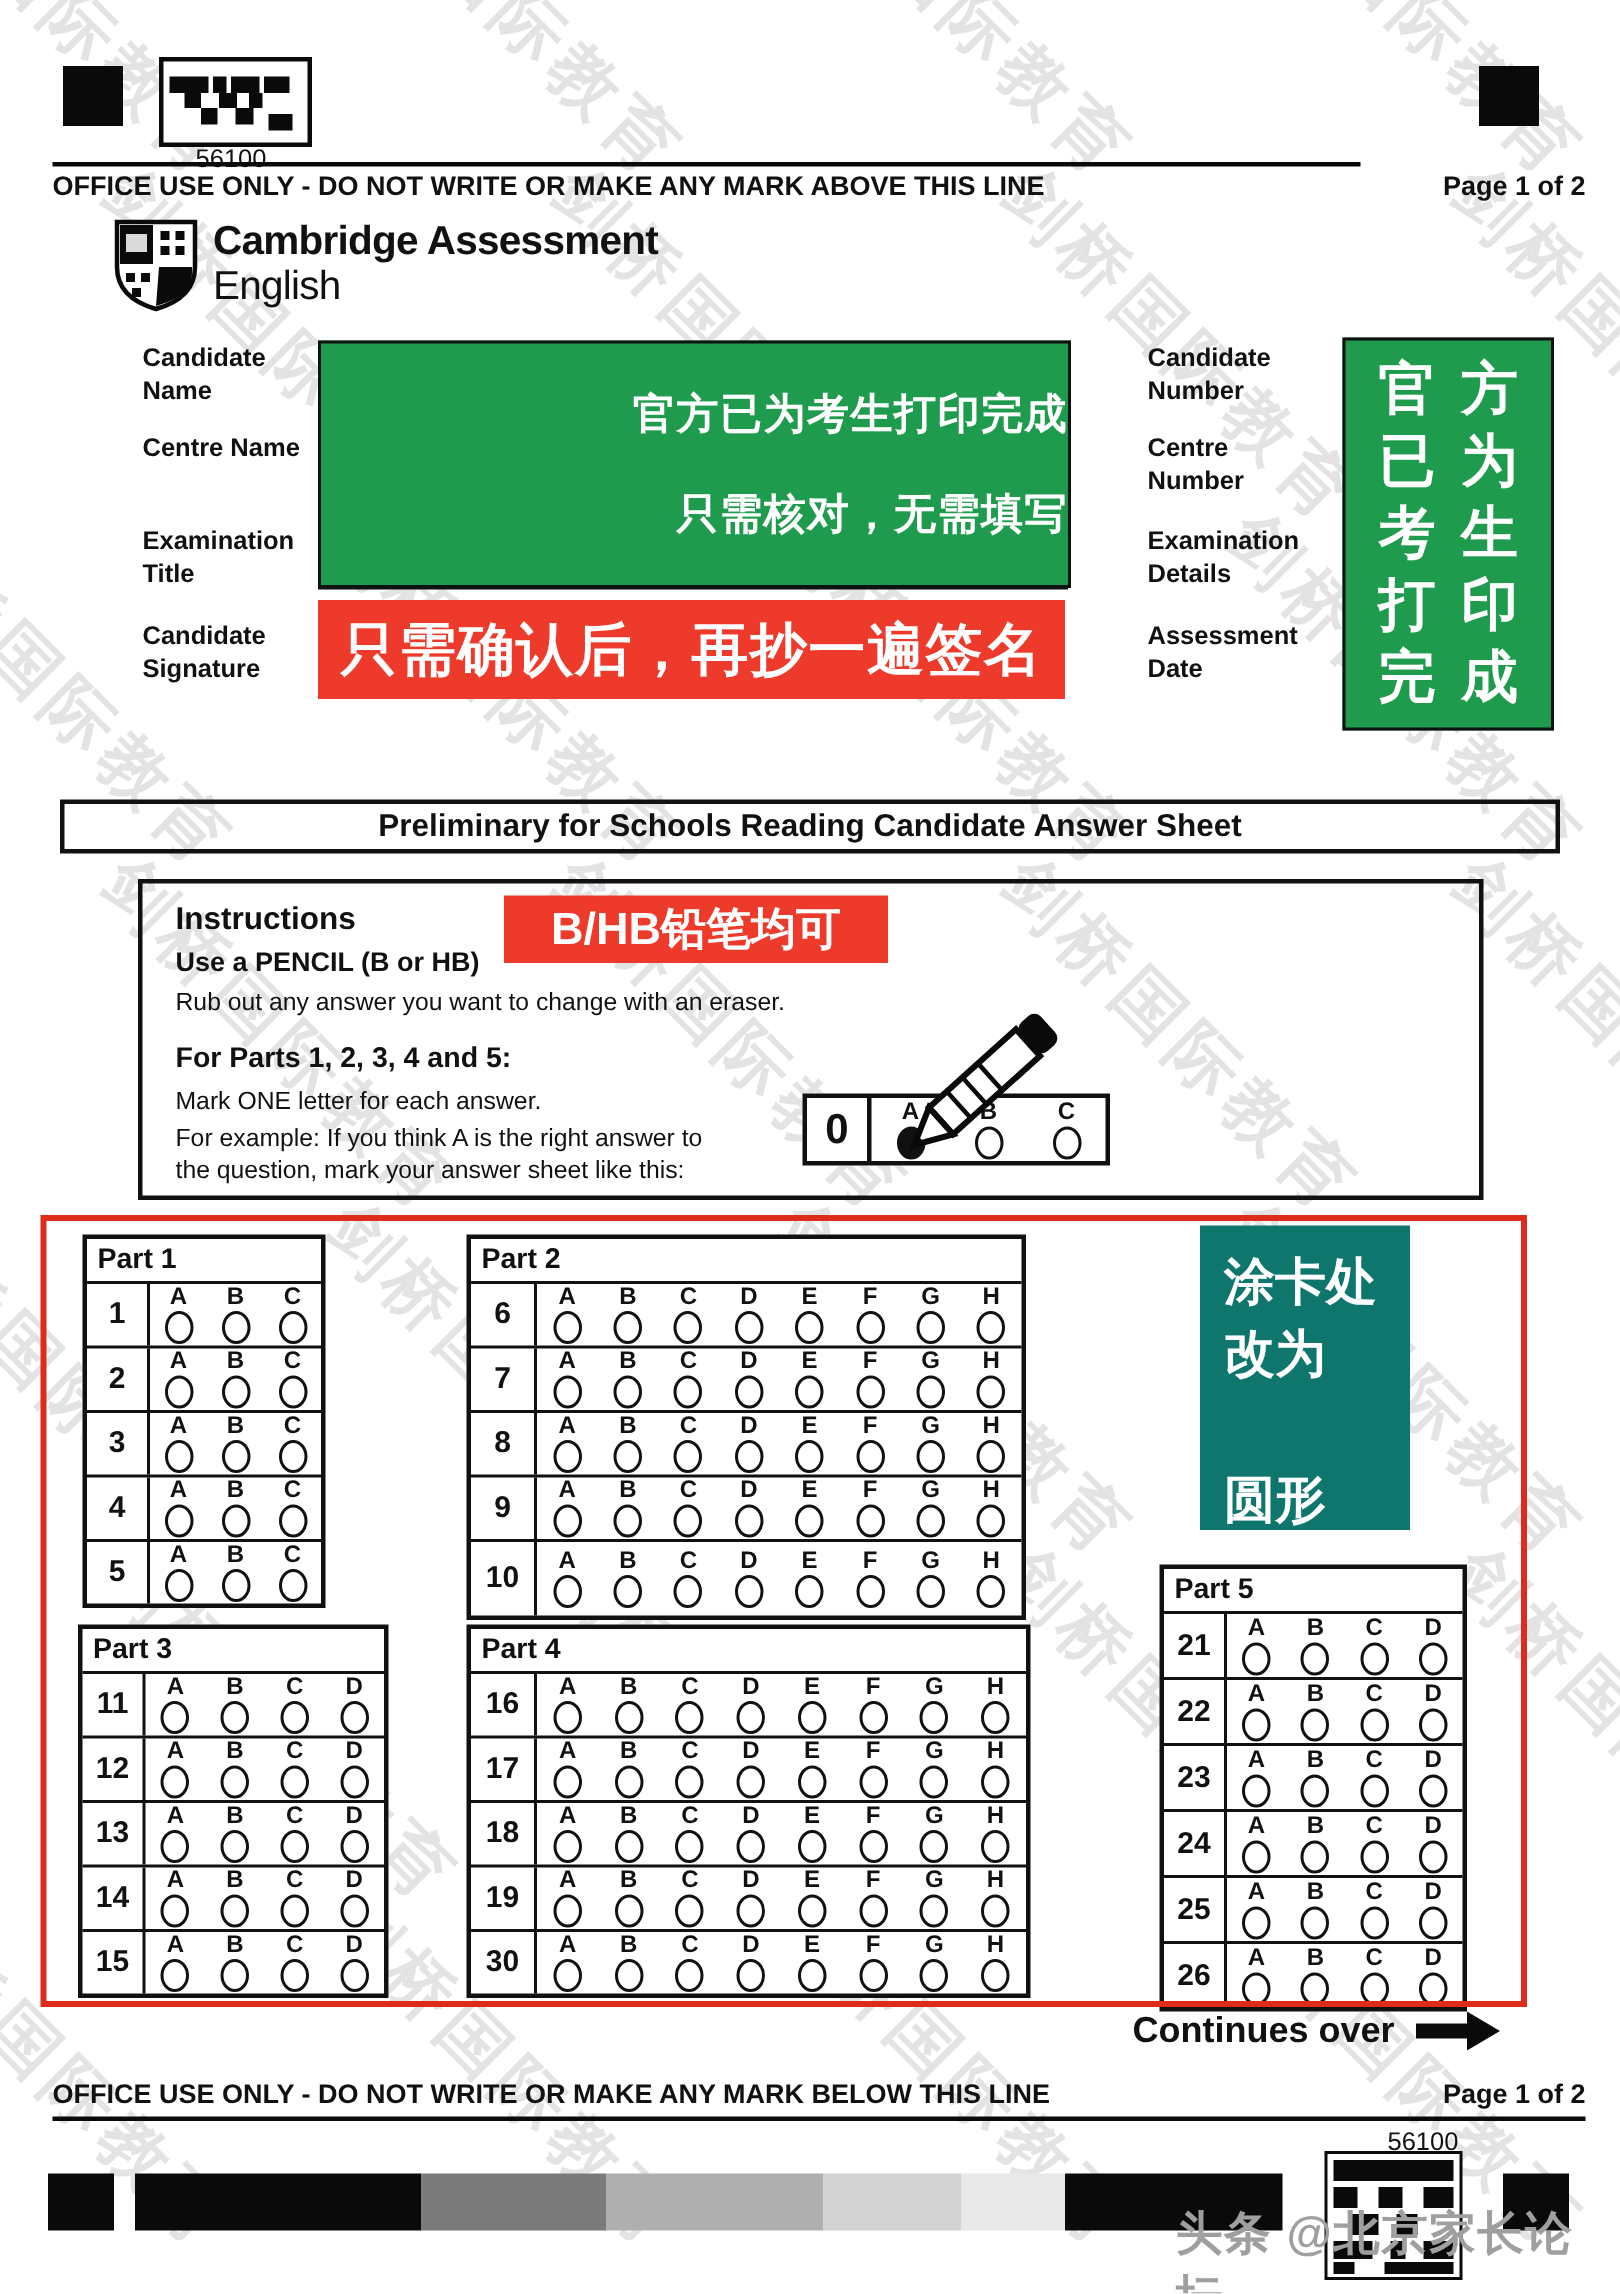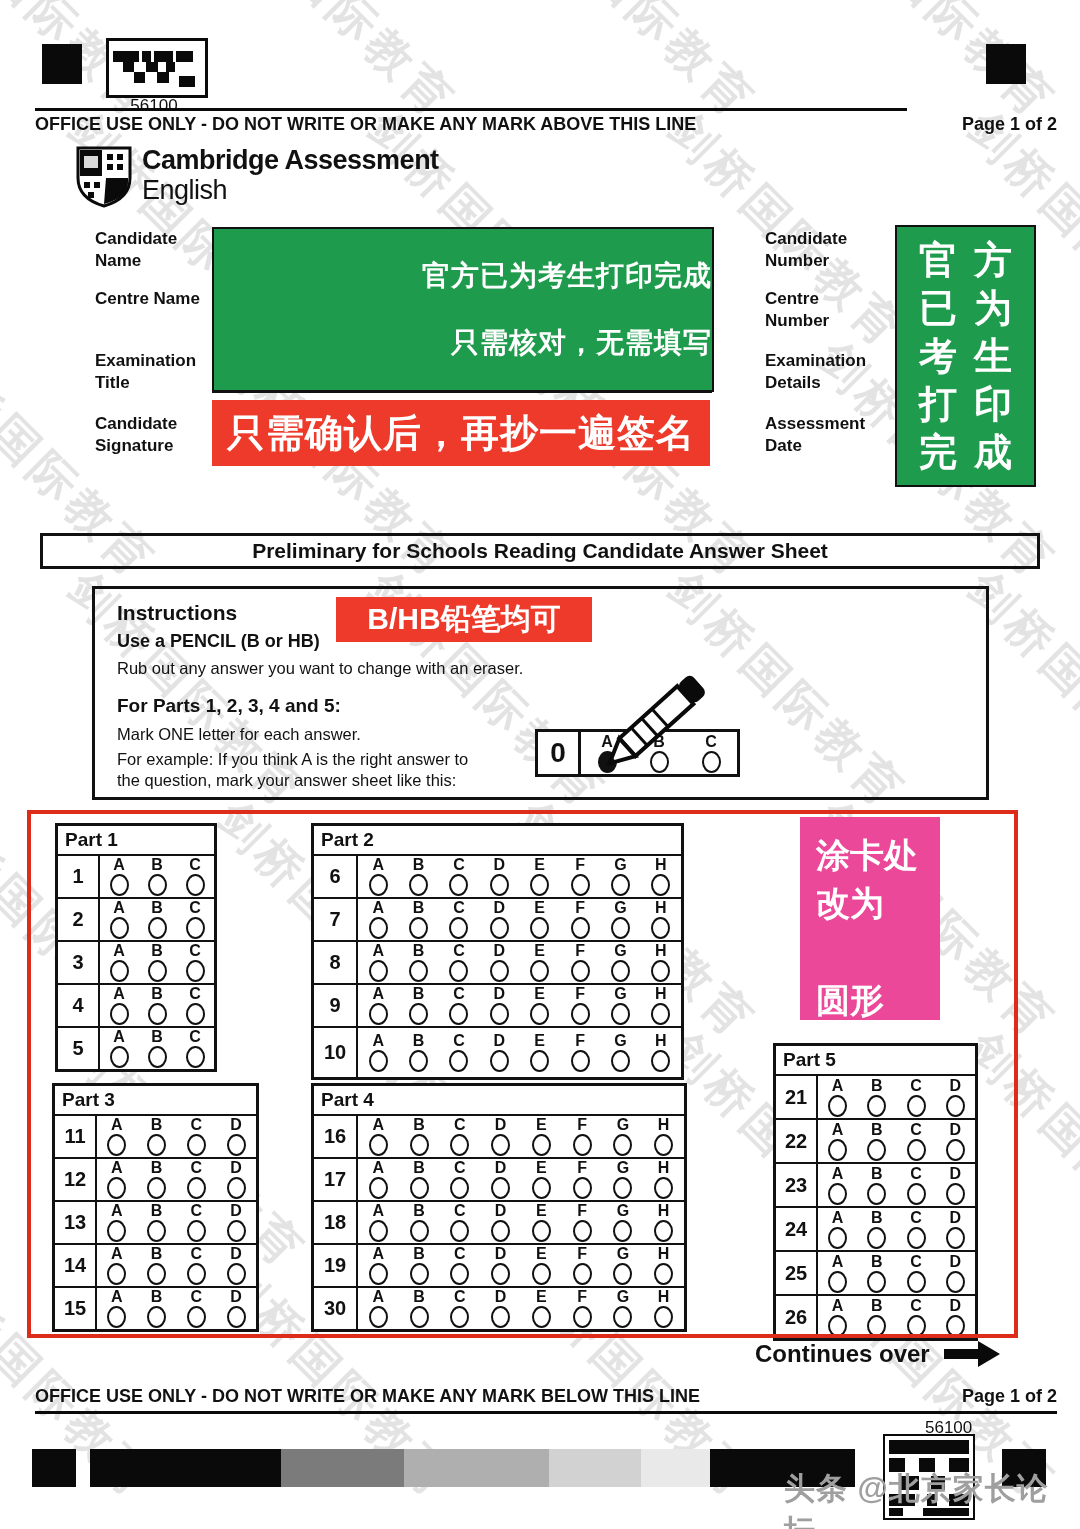--- a/index.html
+++ b/index.html
@@ -943,21 +943,21 @@
             </div>
             <div class="opt-stack">
               <span class="opt-letter">D</span>
               <span class="bubble"></span>
             </div>
           </div>
         </div>
       </div>
     </div>
   <div class="answers-border"></div>
-  <div class="bubble-note" style="background: #ec4899;">涂卡处
+  <div class="bubble-note" style="background: #0f766e;">涂卡处
 改为
 
 圆形</div>
 
   <div class="continues">
     <span>Continues over</span>
     <svg width="56" height="26" viewBox="0 0 56 26">
       <rect x="0" y="8" width="36" height="10" fill="#0a0a0a"></rect>
       <polygon points="34,0 56,13 34,26" fill="#0a0a0a"></polygon>
     </svg>

